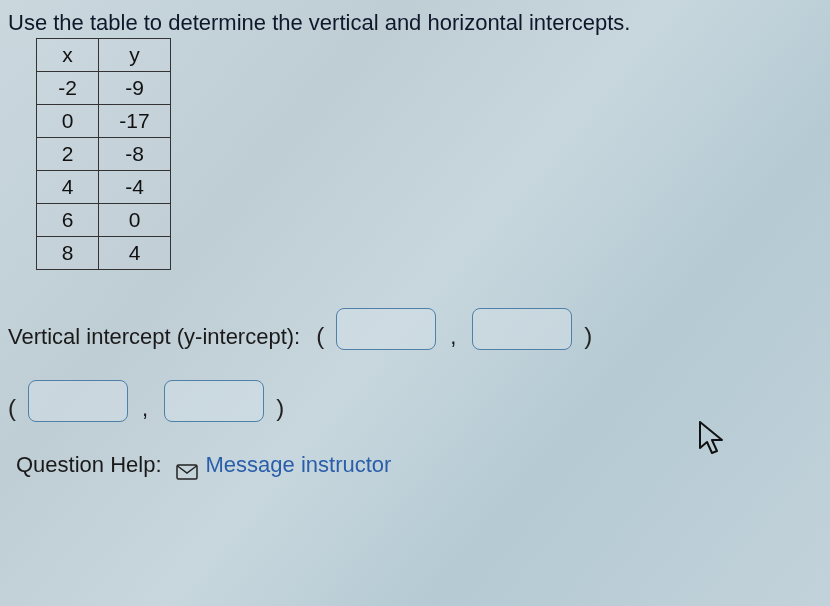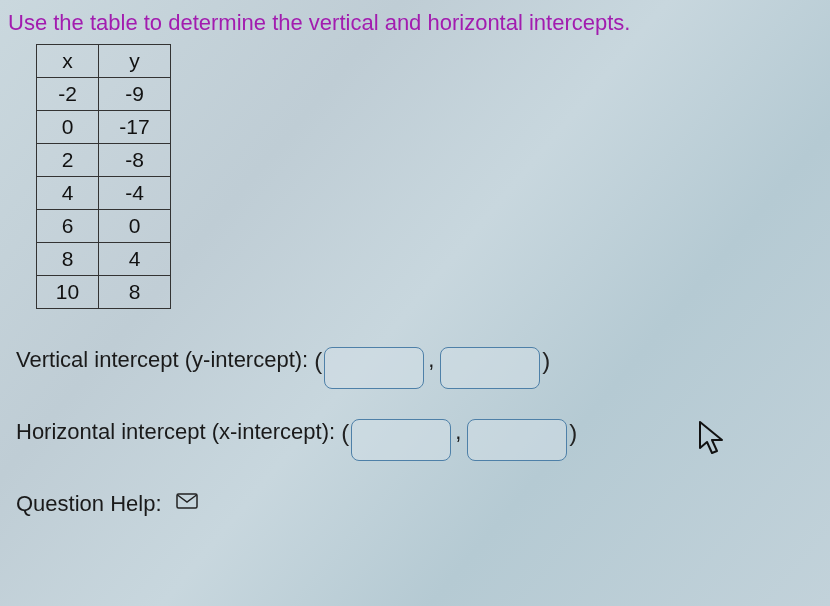--- a/index.html
+++ b/index.html
@@ -7,22 +7,22 @@
       width: 830px;
       height: 606px;
       background: linear-gradient(130deg, #cad8de 0%, #bfcdd5 30%, #c8d7de 50%, #b5cad3 70%, #c2d2da 100%);
       font-family: "Segoe UI", "Helvetica Neue", Arial, sans-serif;
       color: #222;
       padding: 10px 8px;
       overflow: hidden;
     }
     .prompt {
       font-size: 22px;
-      color: #a21caf;
-      margin-bottom: 8px;
+      color: #0f172a;
+      margin-bottom: 2px;
       font-weight: 400;
     }
     .data-table {
       border-collapse: collapse;
       margin-left: 28px;
       margin-bottom: 38px;
     }
     .data-table th,
     .data-table td {
       border: 1.5px solid #333;
@@ -31,43 +31,43 @@
       color: #111;
       padding: 4px 0;
       background: rgba(255,255,255,0.04);
       font-weight: 400;
     }
     .data-table th { font-weight: 400; }
     .col-x { width: 62px; }
     .col-y { width: 72px; }
     .answer-row {
       display: flex;
-      align-items: flex-start;
+      align-items: flex-end;
       margin-bottom: 30px;
-      margin-left: 8px;
       font-size: 22px;
       color: #1a1a1a;
+      gap: 10px;
     }
     .answer-row .label { margin-right: 6px; }
     .paren { font-size: 24px; color: #222; }
     .answer-input {
       width: 100px;
       height: 42px;
       border: 1.5px solid #4e80a8;
       border-radius: 8px;
       background: rgba(210, 223, 230, 0.55);
       font-size: 20px;
       text-align: center;
       outline: none;
       margin: 0 2px;
     }
     .comma { margin: 0 4px 0 2px; font-size: 22px; }
     .help-row {
       display: flex;
-      align-items: flex-start;
+      align-items: flex-end;
       font-size: 22px;
       margin-left: 8px;
       color: #1a1a1a;
     }
     .mail-icon {
       display: inline-block;
       width: 22px;
       height: 16px;
       margin: 0 8px 0 14px;
       position: relative;
@@ -113,52 +113,48 @@
     <td class="col-y">-4</td>
   </tr>
   <tr>
     <td class="col-x">6</td>
     <td class="col-y">0</td>
   </tr>
   <tr>
     <td class="col-x">8</td>
     <td class="col-y">4</td>
   </tr>
-  <tr>
-    <td class="col-x">10</td>
-    <td class="col-y">8</td>
-  </tr>
 </tbody>
   </table>
 
 <div class="answer-row">
   <span class="label">Vertical intercept (y-intercept):</span>
   <span class="paren">(</span>
   <input class="answer-input" type="text" value="" style="">
   <span class="comma">,</span>
   <input class="answer-input" type="text" value="" style="">
   <span class="paren">)</span>
 </div>
 
 <div class="answer-row">
-  <span class="label">Horizontal intercept (x-intercept):</span>
   <span class="paren">(</span>
   <input class="answer-input" type="text" value="" style="">
   <span class="comma">,</span>
   <input class="answer-input" type="text" value="" style="">
   <span class="paren">)</span>
 </div>
 
 <div class="help-row">
   <span>Question Help:</span>
   <span class="mail-icon">
     <svg viewBox="0 0 22 16" width="22" height="16">
       <rect x="1" y="1" width="20" height="14" rx="1.5" fill="none" stroke="#222" stroke-width="1.5"></rect>
       <path d="M1.5 2 L11 9 L20.5 2" fill="none" stroke="#222" stroke-width="1.5"></path>
     </svg>
   </span>
+  <span class="link">Message instructor</span>
 </div>
 
 <div class="cursor">
   <svg width="28" height="36" viewBox="0 0 28 36">
     <path d="M2 2 L2 28 L9 22 L14 33 L19 31 L14 20 L24 20 Z" fill="none" stroke="#111" stroke-width="2" stroke-linejoin="round"></path>
   </svg>
 </div>
 
 </body></html>

